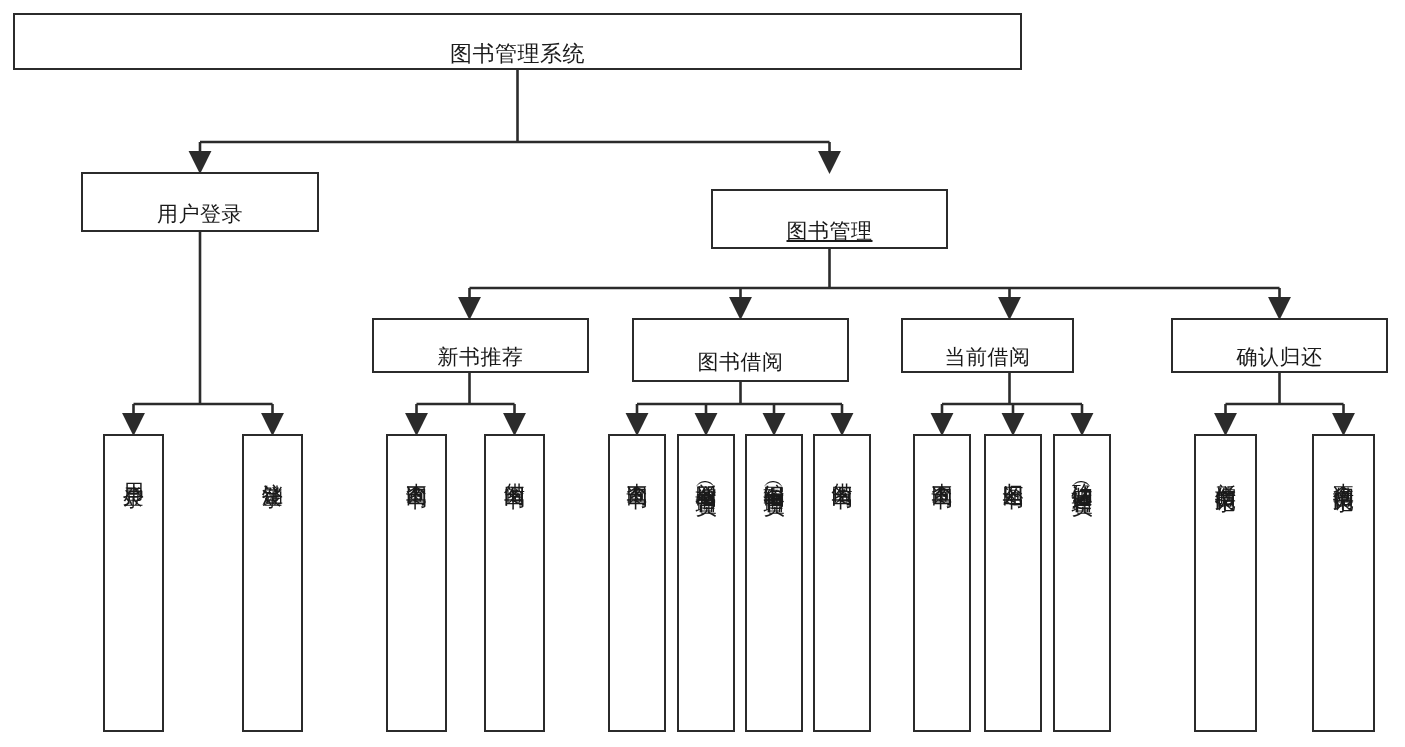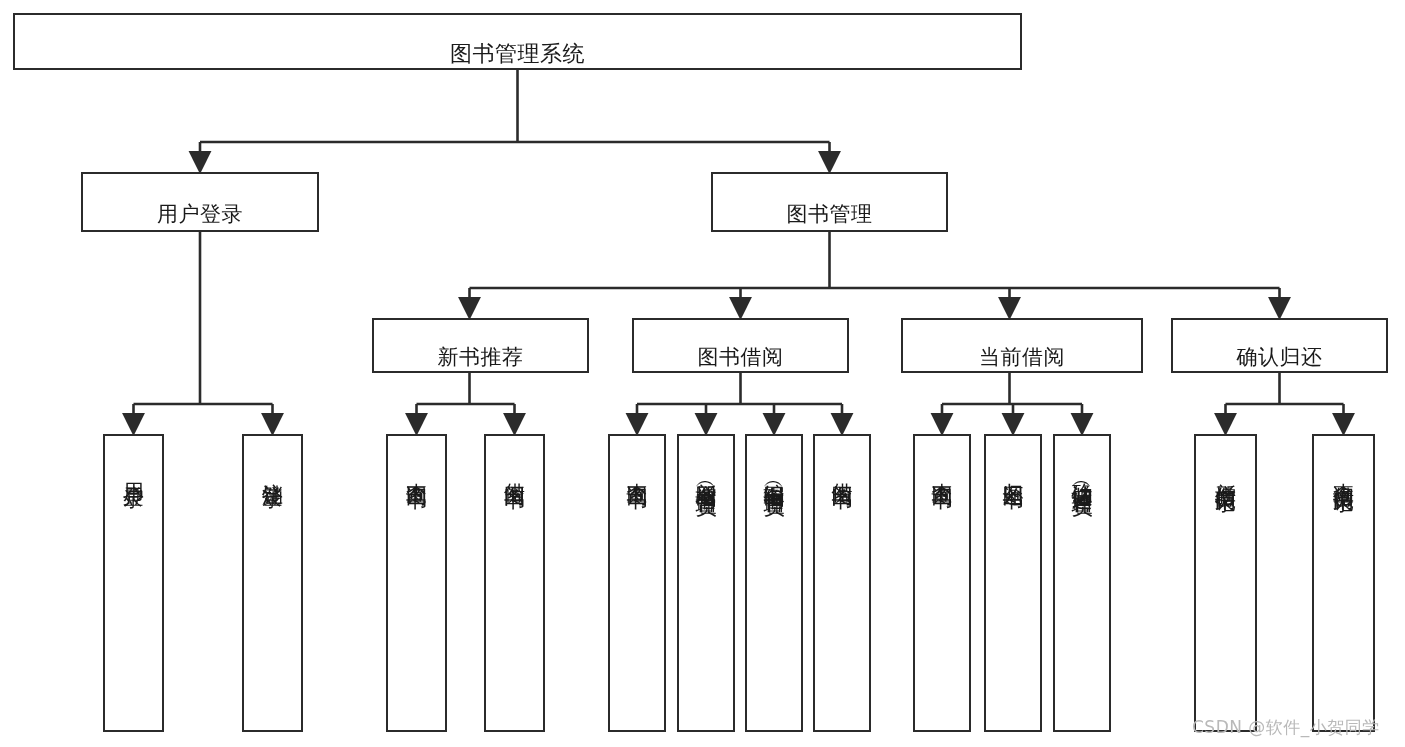--- a/index.html
+++ b/index.html
@@ -124,30 +124,30 @@
       </g>
   </svg>
 
   <div id="node-layer">
       <div class="node h root" style="left: 13px; top: 13px; width: 1009px; height: 57px; border-color: rgb(43, 43, 43);">
         <span class="label">图书管理系统</span>
       </div>
       <div class="node h" style="left: 81px; top: 172px; width: 238px; height: 60px; border-color: rgb(43, 43, 43);">
         <span class="label">用户登录</span>
       </div>
-      <div class="node h" style="left: 711px; top: 172px; width: 237px; height: 60px; border-color: rgb(43, 43, 43);">
+      <div class="node h" style="left: 711px; top: 189px; width: 237px; height: 60px; border-color: rgb(43, 43, 43); text-decoration: underline;">
         <span class="label">图书管理</span>
       </div>
       <div class="node h" style="left: 372px; top: 318px; width: 217px; height: 55px; border-color: rgb(43, 43, 43);">
         <span class="label">新书推荐</span>
       </div>
-      <div class="node h" style="left: 632px; top: 318px; width: 217px; height: 55px; border-color: rgb(43, 43, 43);">
+      <div class="node h" style="left: 632px; top: 318px; width: 217px; height: 64px; border-color: rgb(43, 43, 43);">
         <span class="label">图书借阅</span>
       </div>
-      <div class="node h" style="left: 901px; top: 318px; width: 242px; height: 55px; border-color: rgb(43, 43, 43);">
+      <div class="node h" style="left: 901px; top: 318px; width: 173px; height: 55px; border-color: rgb(43, 43, 43);">
         <span class="label">当前借阅</span>
       </div>
       <div class="node h" style="left: 1171px; top: 318px; width: 217px; height: 55px; border-color: rgb(43, 43, 43);">
         <span class="label">确认归还</span>
       </div>
       <div class="node v" style="left: 103px; top: 434px; width: 61px; height: 298px; border-color: rgb(43, 43, 43);">
         <span class="label">用户登录</span>
       </div>
       <div class="node v" style="left: 242px; top: 434px; width: 61px; height: 298px; border-color: rgb(43, 43, 43);">
         <span class="label">注销登录</span>
@@ -180,15 +180,14 @@
         <span class="label">确认归还（管理员）</span>
       </div>
       <div class="node v" style="left: 1194px; top: 434px; width: 63px; height: 298px; border-color: rgb(43, 43, 43);">
         <span class="label">新增借阅记录</span>
       </div>
       <div class="node v" style="left: 1312px; top: 434px; width: 63px; height: 298px; border-color: rgb(43, 43, 43);">
         <span class="label">查询借阅记录</span>
       </div>
     </div>
 
-  <div class="watermark" style="left: 1192px; top: 716px; color: rgb(185, 185, 185);">CSDN @软件_小贺同学</div>
 
 </div>
 
 </body></html>

